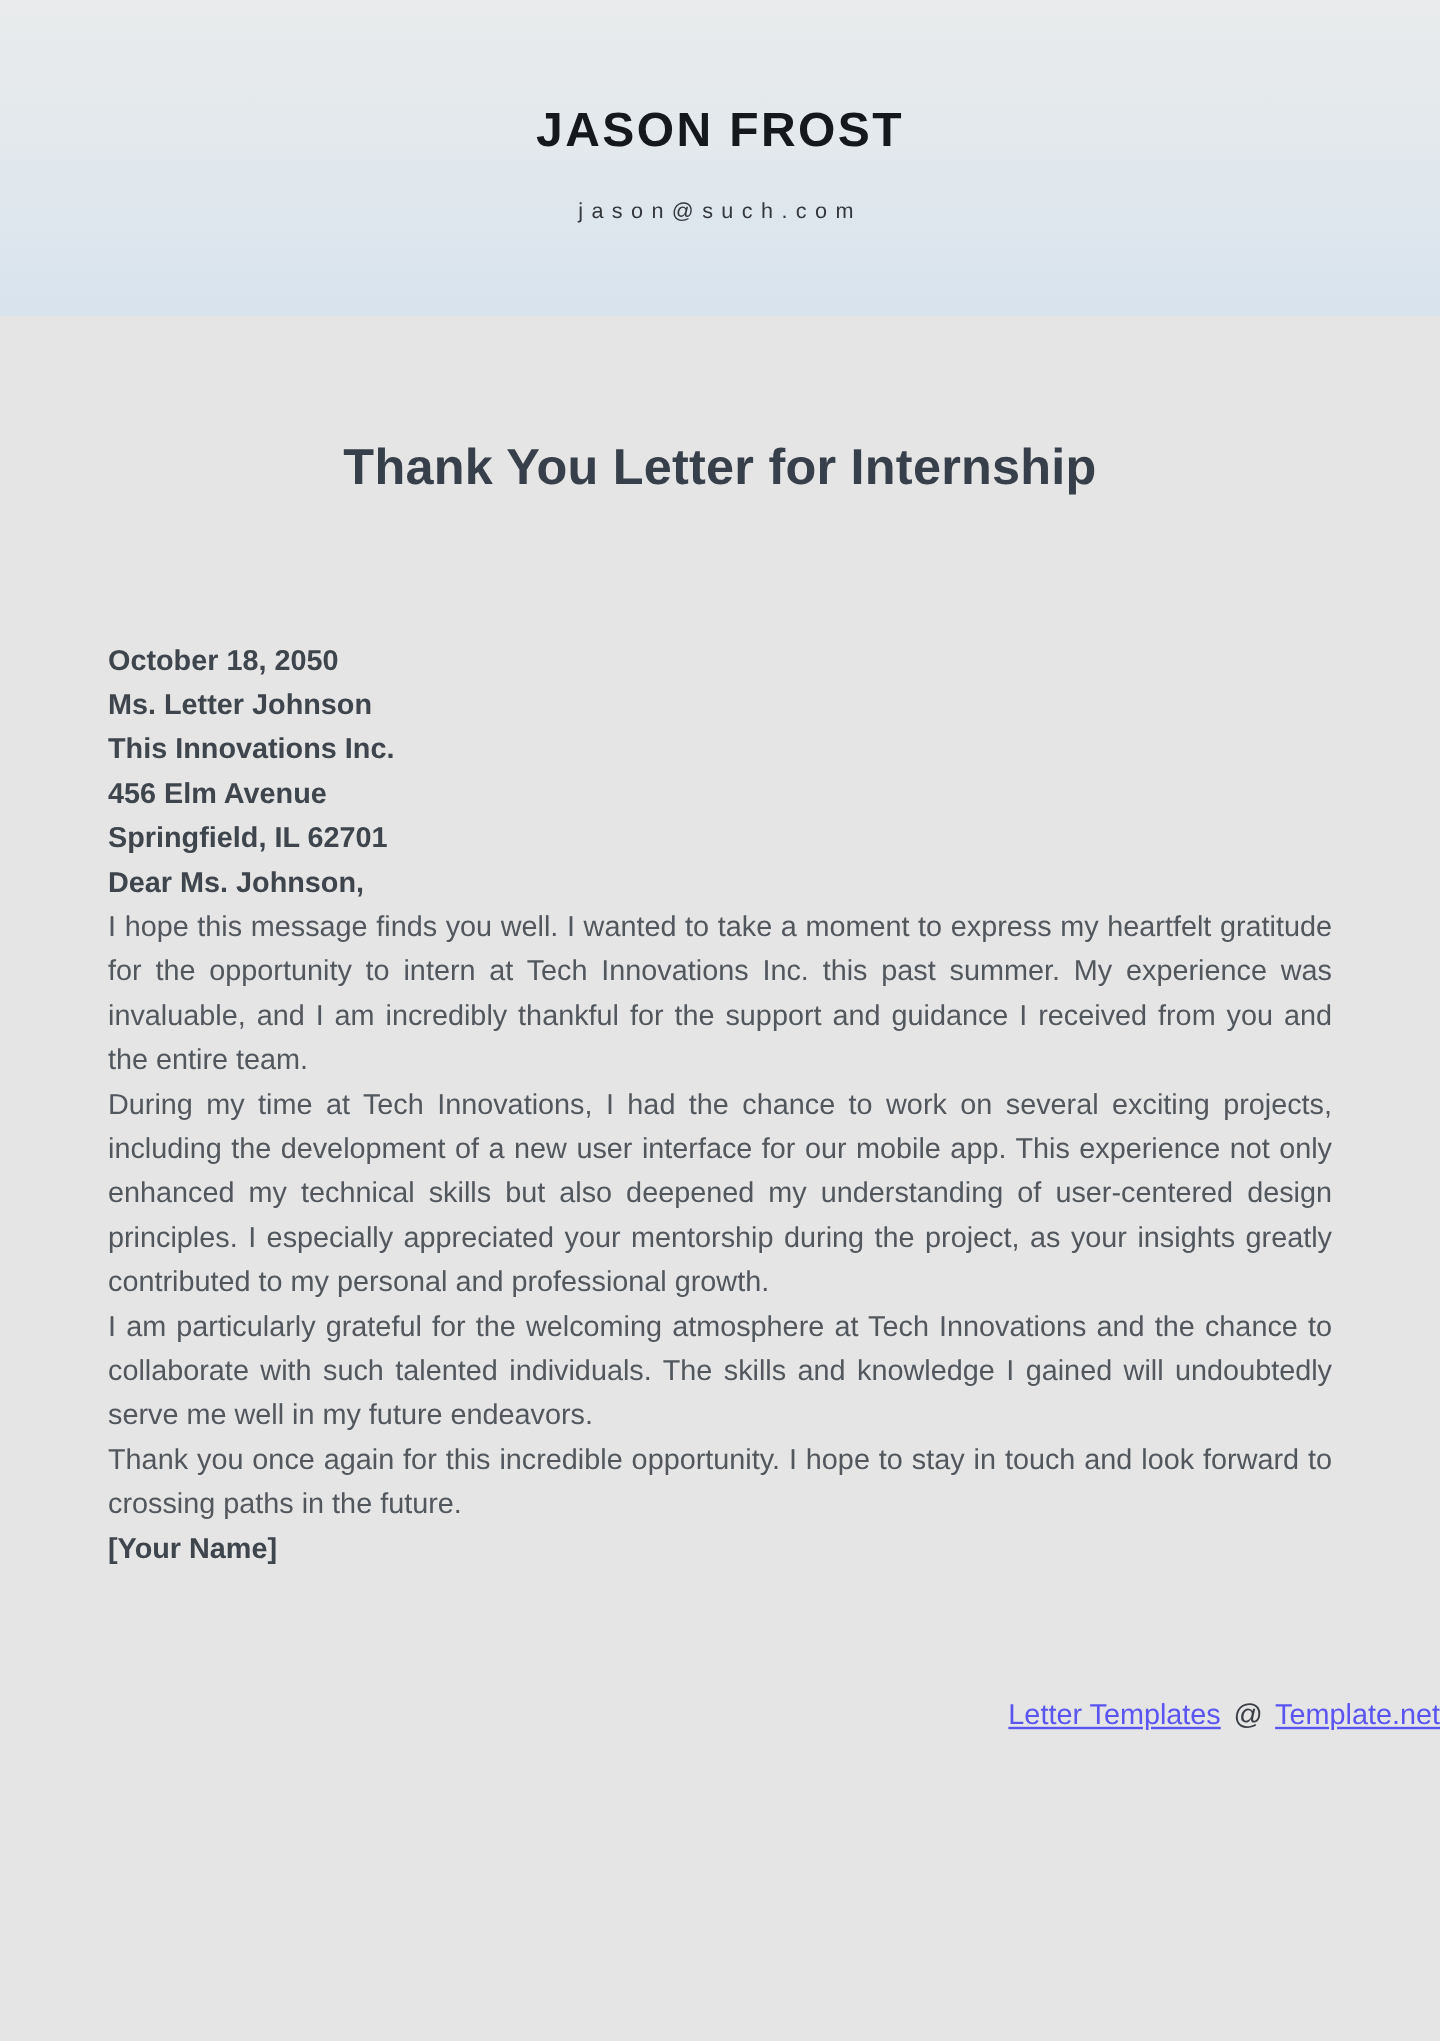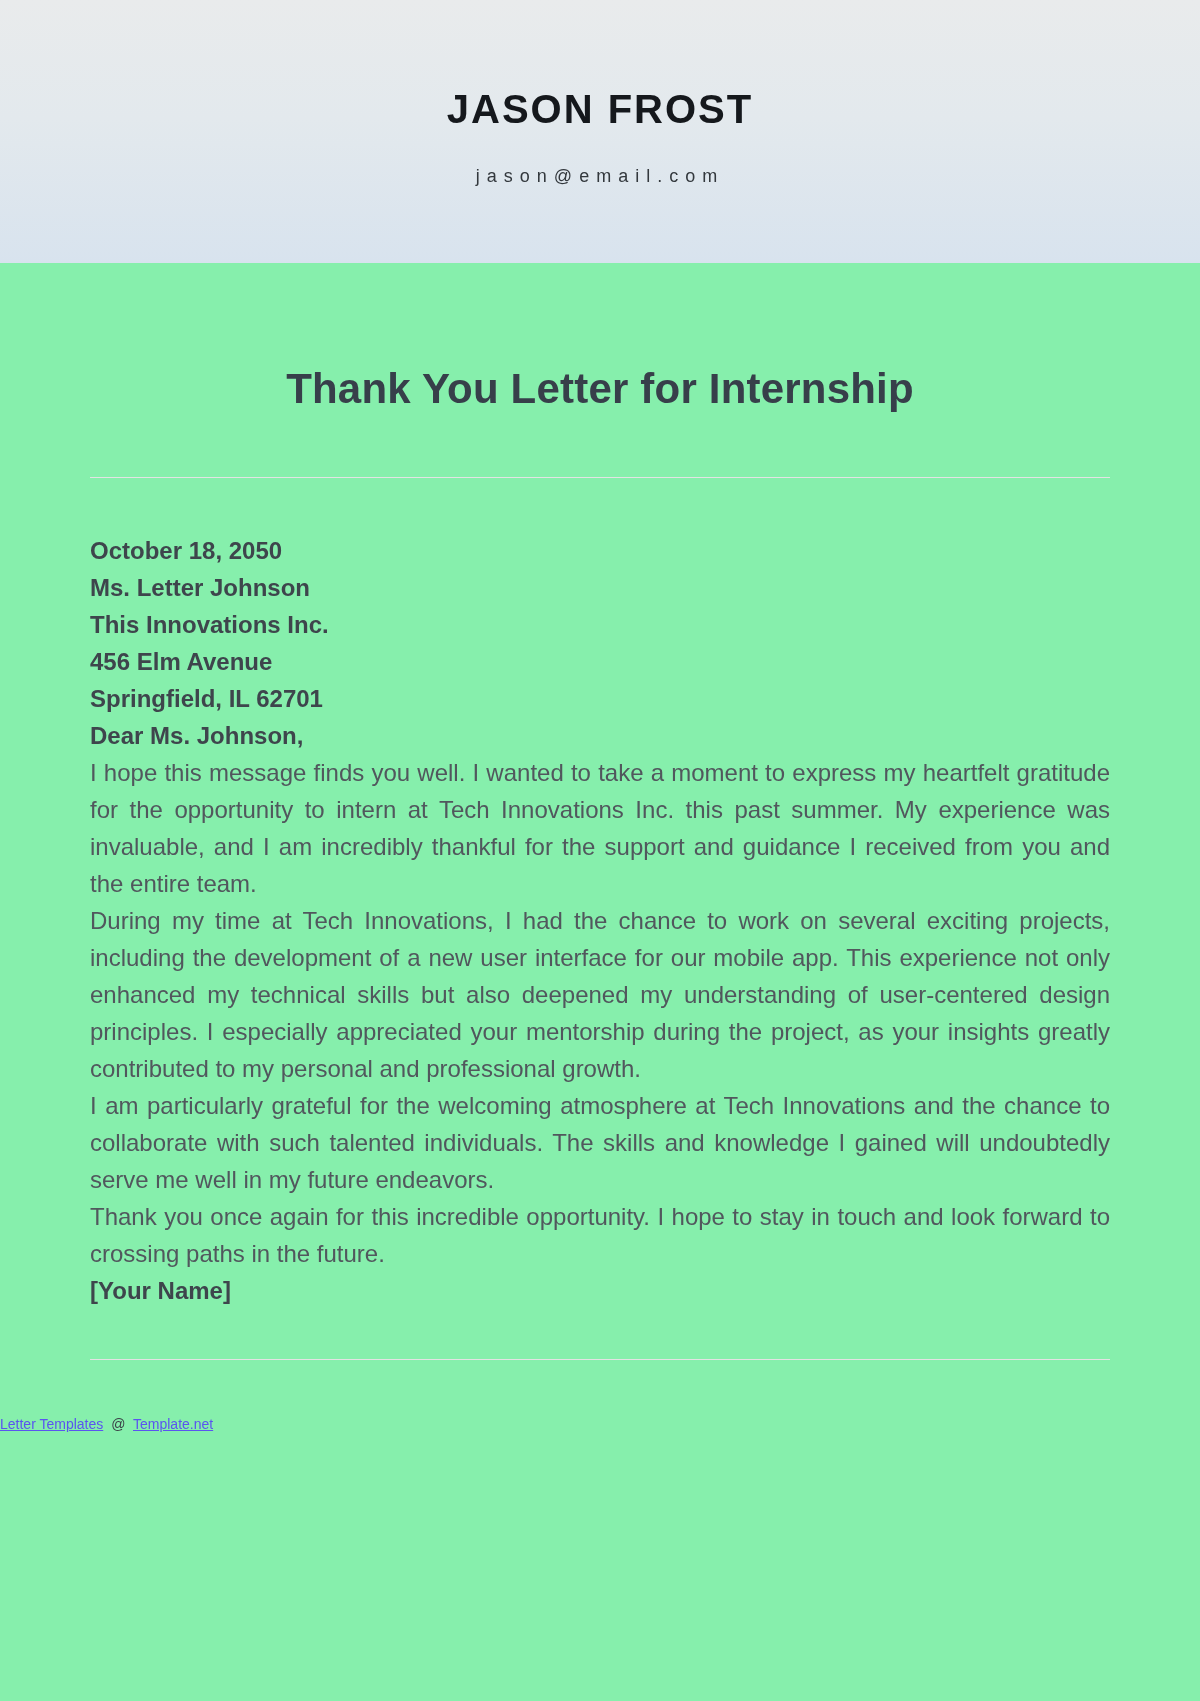--- a/index.html
+++ b/index.html
@@ -3,21 +3,21 @@
   <meta charset="utf-8">
   <style>
     * { margin: 0; padding: 0; box-sizing: border-box; }
     html, body { background: #ffffff; }
     body { font-family: "Liberation Sans", sans-serif; }
 
     .page {
       width: 1200px;
       min-height: 1701px;
       margin: 0 auto;
-      background: #86efac;
+      background: #e5e5e5;
       position: relative;
     }
 
     
     .header {
       height: 263px;
       background: linear-gradient(180deg, #e9ebec 0%, #e3e9ed 45%, #d8e3ee 100%);
       display: flex;
       flex-direction: column;
       align-items: center;
@@ -70,42 +70,42 @@
     .para {
       text-align: justify;
       color: #51575d;
     }
     .closing-line { color: #51575d; }
     .signature-line { font-weight: 700; color: #3e454c; }
 
     
     .footer {
       margin-top: 56px;
-      text-align: left;
-      font-size: 14px;
+      text-align: right;
+      font-size: 24px;
       color: #3a3f45;
     }
     .footer-link {
       color: #5a54f0;
       text-decoration: underline;
       cursor: pointer;
     }
     .footer-sep {
       color: #3a3f45;
       margin: 0 4px;
     }
   </style>
 </head>
 <body>
 
 <div class="page">
 
   <div class="header">
     <div class="header-name">JASON FROST</div>
-    <div class="header-email">jason@email.com</div>
+    <div class="header-email">jason@such.com</div>
   </div>
 
   <h1 class="doc-title">Thank You Letter for Internship</h1>
 
   <hr class="divider divider-top">
 
   <div class="letter">
     <p class="meta-line">October 18, 2050</p>
     <p class="meta-line">Ms. Letter Johnson</p>
     <p class="meta-line">This Innovations Inc.</p>

